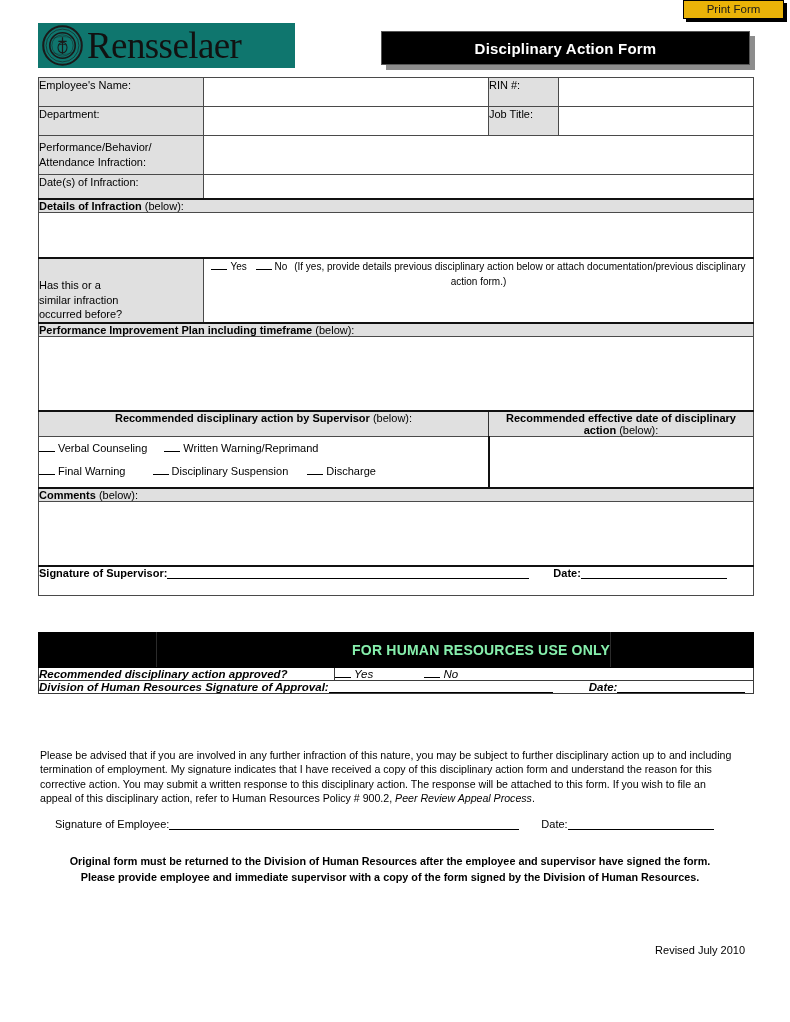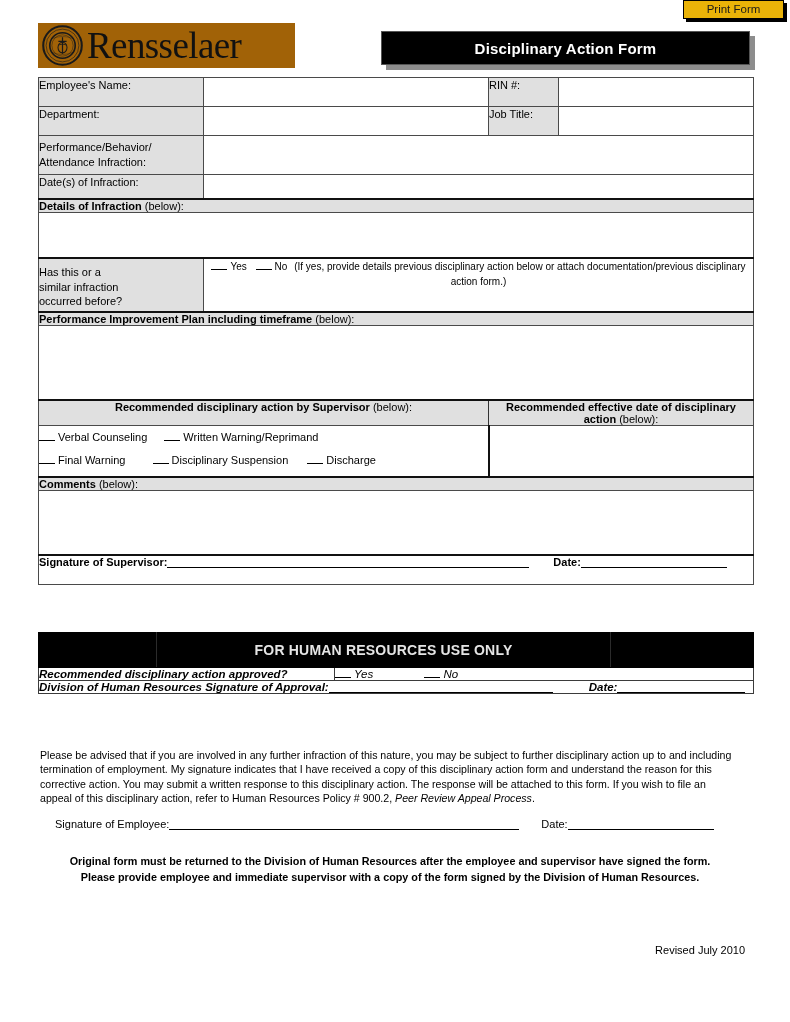--- a/index.html
+++ b/index.html
@@ -48,21 +48,21 @@
     font-family: "Liberation Sans", sans-serif;
   }
 
   
   #logo-box {
     position: absolute;
     top: 23px;
     left: 38px;
     width: 257px;
     height: 45px;
-    background: #a16207;
+    background: #0f766e;
     display: flex;
     align-items: center;
   }
   #logo-seal {
     width: 41px;
     height: 41px;
     margin-left: 4px;
     flex: 0 0 auto;
   }
   #logo-word {
@@ -197,24 +197,24 @@
     padding: 0;
     vertical-align: middle;
   }
   #hr-head-row td {
     background: #000;
     height: 34px;
     border-color: #000;
   }
   #hr-head-row td.div { border-right: 1px solid #2b2b2b; }
   #hr-title {
-    color: #e5e5e5;
+    color: #86efac;
     font-weight: bold;
     font-size: 14px;
-    text-align: center;
+    text-align: right;
     letter-spacing: 0.2px;
   }
   .hr-q {
     font-style: italic;
     font-weight: bold;
     font-size: 11.5px;
     padding: 11px 8px 11px 10px;
   }
   .hr-yn {
     font-style: italic;
@@ -341,21 +341,21 @@
     <tr>
       <td class="sectionhead thick-top" colspan="4">
         <b>Details of Infraction</b><span class="plain"> (below):</span>
       </td>
     </tr>
     <tr>
       <td class="body-cell" colspan="4" style="height:44px"></td>
     </tr>
 
     <tr>
-      <td class="lbl thick-top" style="width:117px;padding-top:6px;vertical-align:top">
+      <td class="lbl thick-top" style="width:117px;padding-top:19px;vertical-align:top">
         <span>Has this or a</span><br>
         <span>similar infraction</span><br>
         <span>occurred before?</span>
       </td>
       <td class="yesno-cell thick-top" colspan="3" style="height:52px">
         <span class="blank-s"></span><span>Yes</span>
         <span class="blank-s" style="margin-left:6px"></span><span>No</span>
         <span style="margin-left:4px">(If yes, provide details previous disciplinary action below or attach documentation/previous disciplinary action form.)</span>
       </td>
     </tr>

